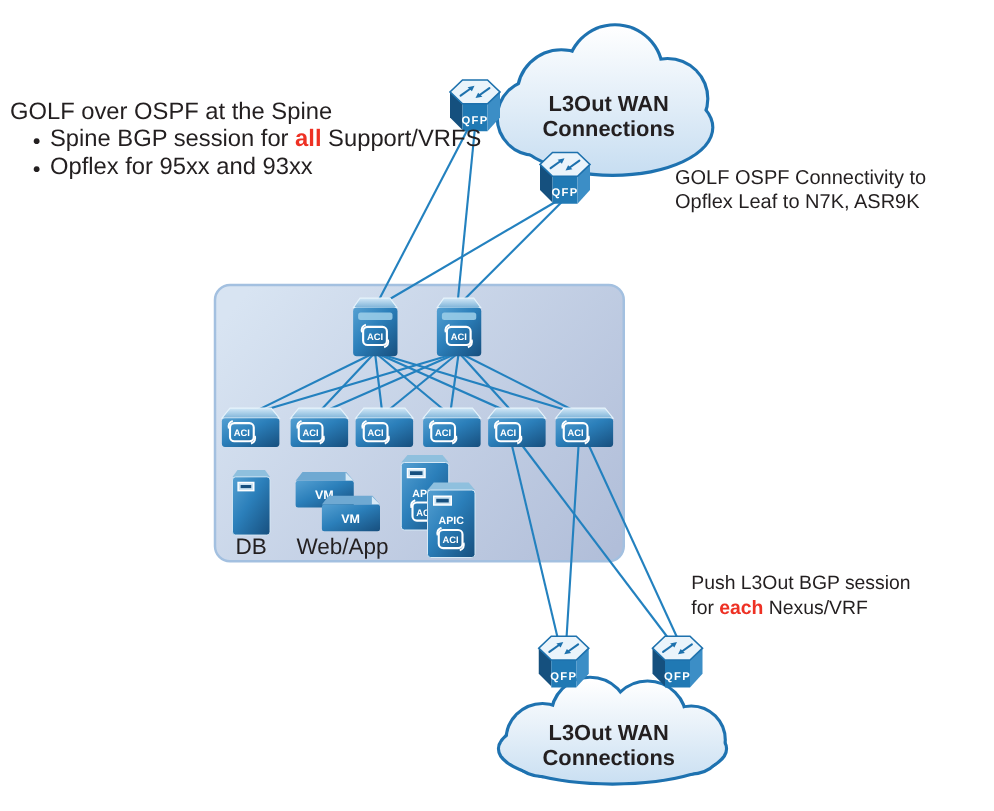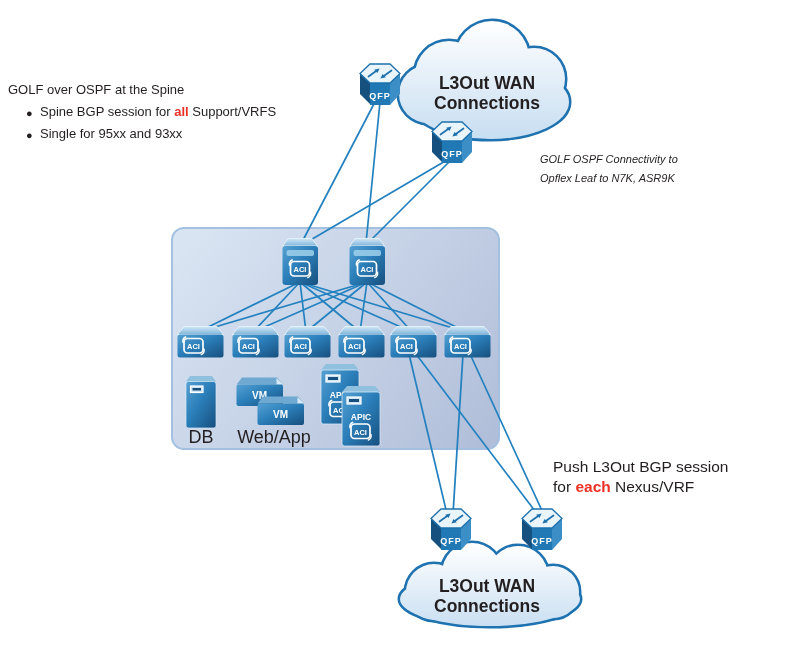--- a/index.html
+++ b/index.html
@@ -2,22 +2,22 @@
 <html><head>
 <meta charset="utf-8">
 <style>
   html,body{margin:0;padding:0;background:#ffffff;}
   .stage{
     position:relative;width:795px;height:649px;background:#ffffff;
     font-family:"Liberation Sans",sans-serif;overflow:hidden;
   }
   .stage svg.layer{position:absolute;left:0;top:0;}
   .note{position:absolute;color:#231f20;}
-  .note-spine{left:8px;top:79px;width:380px;font-size:13px;line-height:22px;}
-  .note-golf{left:540px;top:150px;width:235px;font-size:11px;line-height:18.8px;font-style:italic;}
+  .note-spine{left:8px;top:79px;width:380px;font-size:19px;line-height:22px;}
+  .note-golf{left:540px;top:134px;width:235px;font-size:16px;line-height:18.8px;}
   .note-leaf{left:553px;top:457px;width:230px;font-size:15.5px;line-height:20px;}
   .bullet{position:relative;padding-left:32px;}
   .bullet::before{content:"\25CF";position:absolute;left:18px;top:1px;font-size:11px;}
   .em-red{color:#ee3124;font-weight:bold;margin-top:28px;}
   .cloudTxt{font-family:"Liberation Sans",sans-serif;font-size:17.5px;font-weight:bold;fill:#231f20;text-anchor:middle;}
   .grpTxt{font-family:"Liberation Sans",sans-serif;font-size:18px;fill:#231f20;text-anchor:middle;}
   .icoTxt{font-family:"Liberation Sans",sans-serif;fill:#ffffff;text-anchor:middle;font-weight:bold;}
 </style>
 </head>
 <body>
@@ -198,21 +198,21 @@
     <text class="grpTxt" x="201" y="443">DB</text>
     <text class="grpTxt" x="274" y="443">Web/App</text>
   </svg>
 
   <div class="note note-spine">
     <div>GOLF over OSPF at the Spine</div>
     <div class="bullet">
       <span>Spine BGP session for </span><span class="em-red">all</span><span> Support/VRFS</span>
     </div>
     <div class="bullet">
-      <span>Single for 95xx and 93xx</span>
+      <span>Opflex for 95xx and 93xx</span>
     </div>
   </div>
 
   <div class="note note-golf">
     <div>GOLF OSPF Connectivity to</div>
     <div>Opflex Leaf to N7K, ASR9K</div>
   </div>
 
   <div class="note note-leaf">
     <div>Push L3Out BGP session</div>

